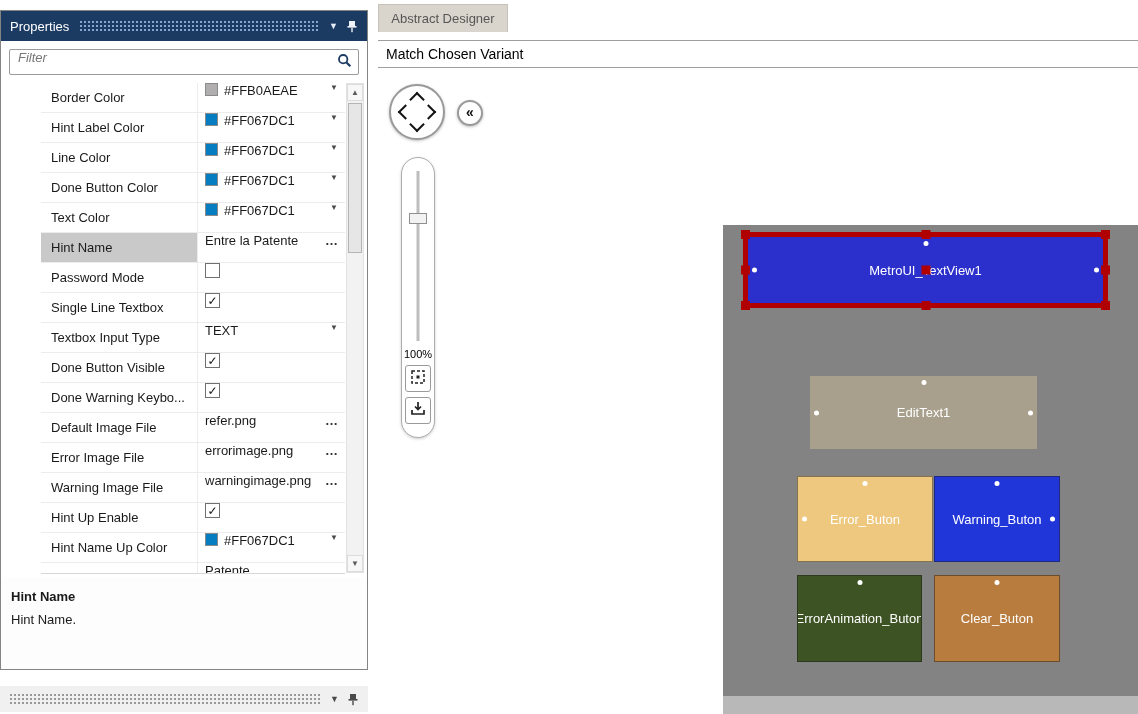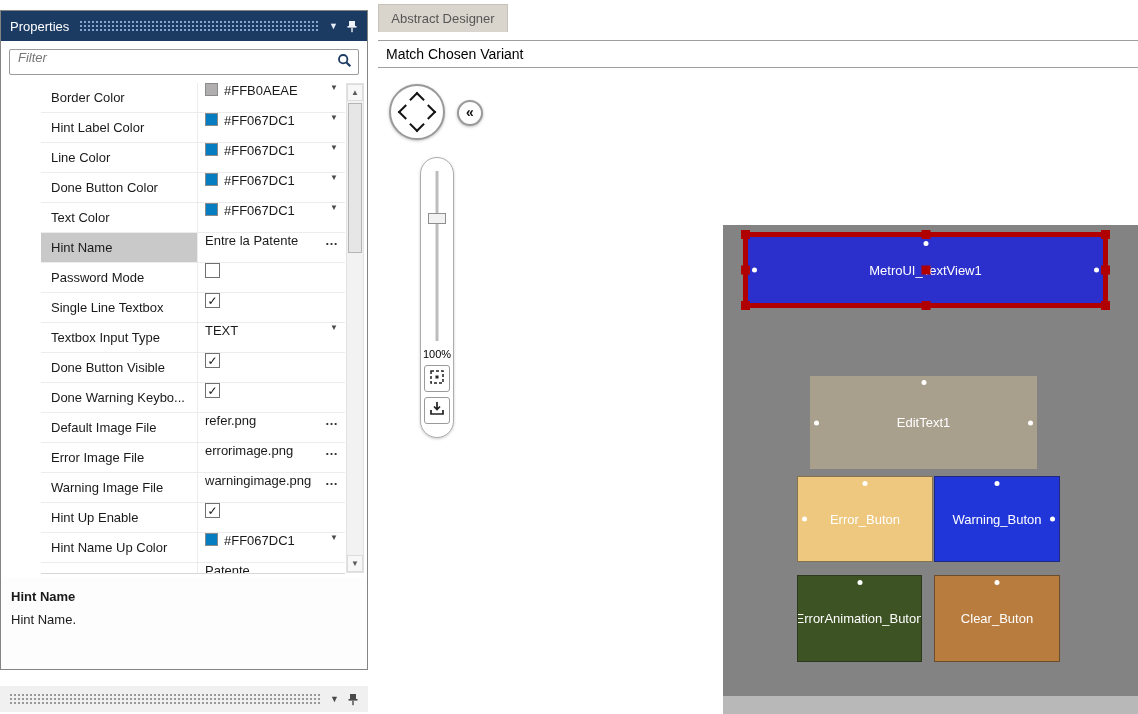--- a/index.html
+++ b/index.html
@@ -70,39 +70,39 @@
   .chev-up{left:50%;top:8px;transform:translateX(-50%) rotate(45deg);}
   .chev-right{right:9px;top:50%;transform:translateY(-50%) rotate(135deg);}
   .chev-down{left:50%;bottom:8px;transform:translateX(-50%) rotate(225deg);}
   .chev-left{left:9px;top:50%;transform:translateY(-50%) rotate(315deg);}
 
   .collapse-btn{position:absolute;left:457px;top:100px;width:26px;height:26px;border-radius:50%;
        background:#fff;border:2px solid #9a9a9a;box-sizing:border-box;display:flex;align-items:center;
        justify-content:center;font-size:14px;font-weight:bold;color:#111;
        box-shadow:0 1px 3px rgba(0,0,0,.25);cursor:pointer;padding-bottom:2px;}
 
-  .zoom-panel{position:absolute;left:420px;top:157px;width:34px;height:281px;background:#fff;
+  .zoom-panel{position:absolute;left:401px;top:157px;width:34px;height:281px;background:#fff;
        border:1px solid #adadad;border-radius:17px;box-sizing:border-box;
        box-shadow:0 1px 3px rgba(0,0,0,.2);}
   .zoom-track{position:absolute;left:50%;transform:translateX(-50%);top:13px;width:3px;height:170px;
        background:#bdbdbd;cursor:pointer;}
   .zoom-thumb{position:absolute;left:50%;transform:translateX(-50%);top:55px;width:18px;height:11px;
        background:#f2f2f2;border:1px solid #8f8f8f;box-sizing:border-box;cursor:grab;}
   .zoom-label{position:absolute;left:0;width:100%;top:190px;text-align:center;font-size:11px;color:#000;}
   .zoom-btn{position:absolute;left:50%;transform:translateX(-50%);width:26px;height:27px;background:#fff;
        border:1px solid #9a9a9a;border-radius:3px;box-sizing:border-box;display:flex;align-items:center;
        justify-content:center;cursor:pointer;}
   .zb-fit{top:207px;} .zb-exp{top:239px;}
 
   .canvas{position:absolute;left:723px;top:225px;width:415px;height:471px;background:#838383;}
   .canvas-strip{position:absolute;left:723px;top:696px;width:415px;height:18px;background:#b8b8b8;cursor:pointer;}
 
   .ctrl{position:absolute;box-sizing:border-box;cursor:pointer;}
   .ctrl-0{left:20px;top:7px;width:365px;height:76px;border:5px solid #b00000;}
-  .ctrl-1{left:87px;top:151px;width:227px;height:93px;}
+  .ctrl-1{left:87px;top:151px;width:227px;height:73px;}
   .ctrl-2{left:74px;top:251px;width:136px;height:86px;border:1px solid rgba(30,30,30,.5);}
   .ctrl-3{left:211px;top:251px;width:126px;height:86px;border:1px solid rgba(30,30,30,.5);}
   .ctrl-4{left:74px;top:350px;width:125px;height:87px;border:1px solid rgba(30,30,30,.5);}
   .ctrl-5{left:211px;top:350px;width:126px;height:87px;border:1px solid rgba(30,30,30,.5);}
   .label-wrap{position:absolute;left:0;top:0;right:0;bottom:0;display:flex;align-items:center;
        justify-content:center;overflow:hidden;}
   .ctrl-label{color:#fff;font-size:13px;white-space:nowrap;}
   .dot{position:absolute;width:5px;height:5px;border-radius:50%;background:#fff;z-index:3;}
   .dot-top{left:50%;top:4px;transform:translateX(-50%);}
   .dot-left{left:4px;top:50%;transform:translateY(-50%);}

